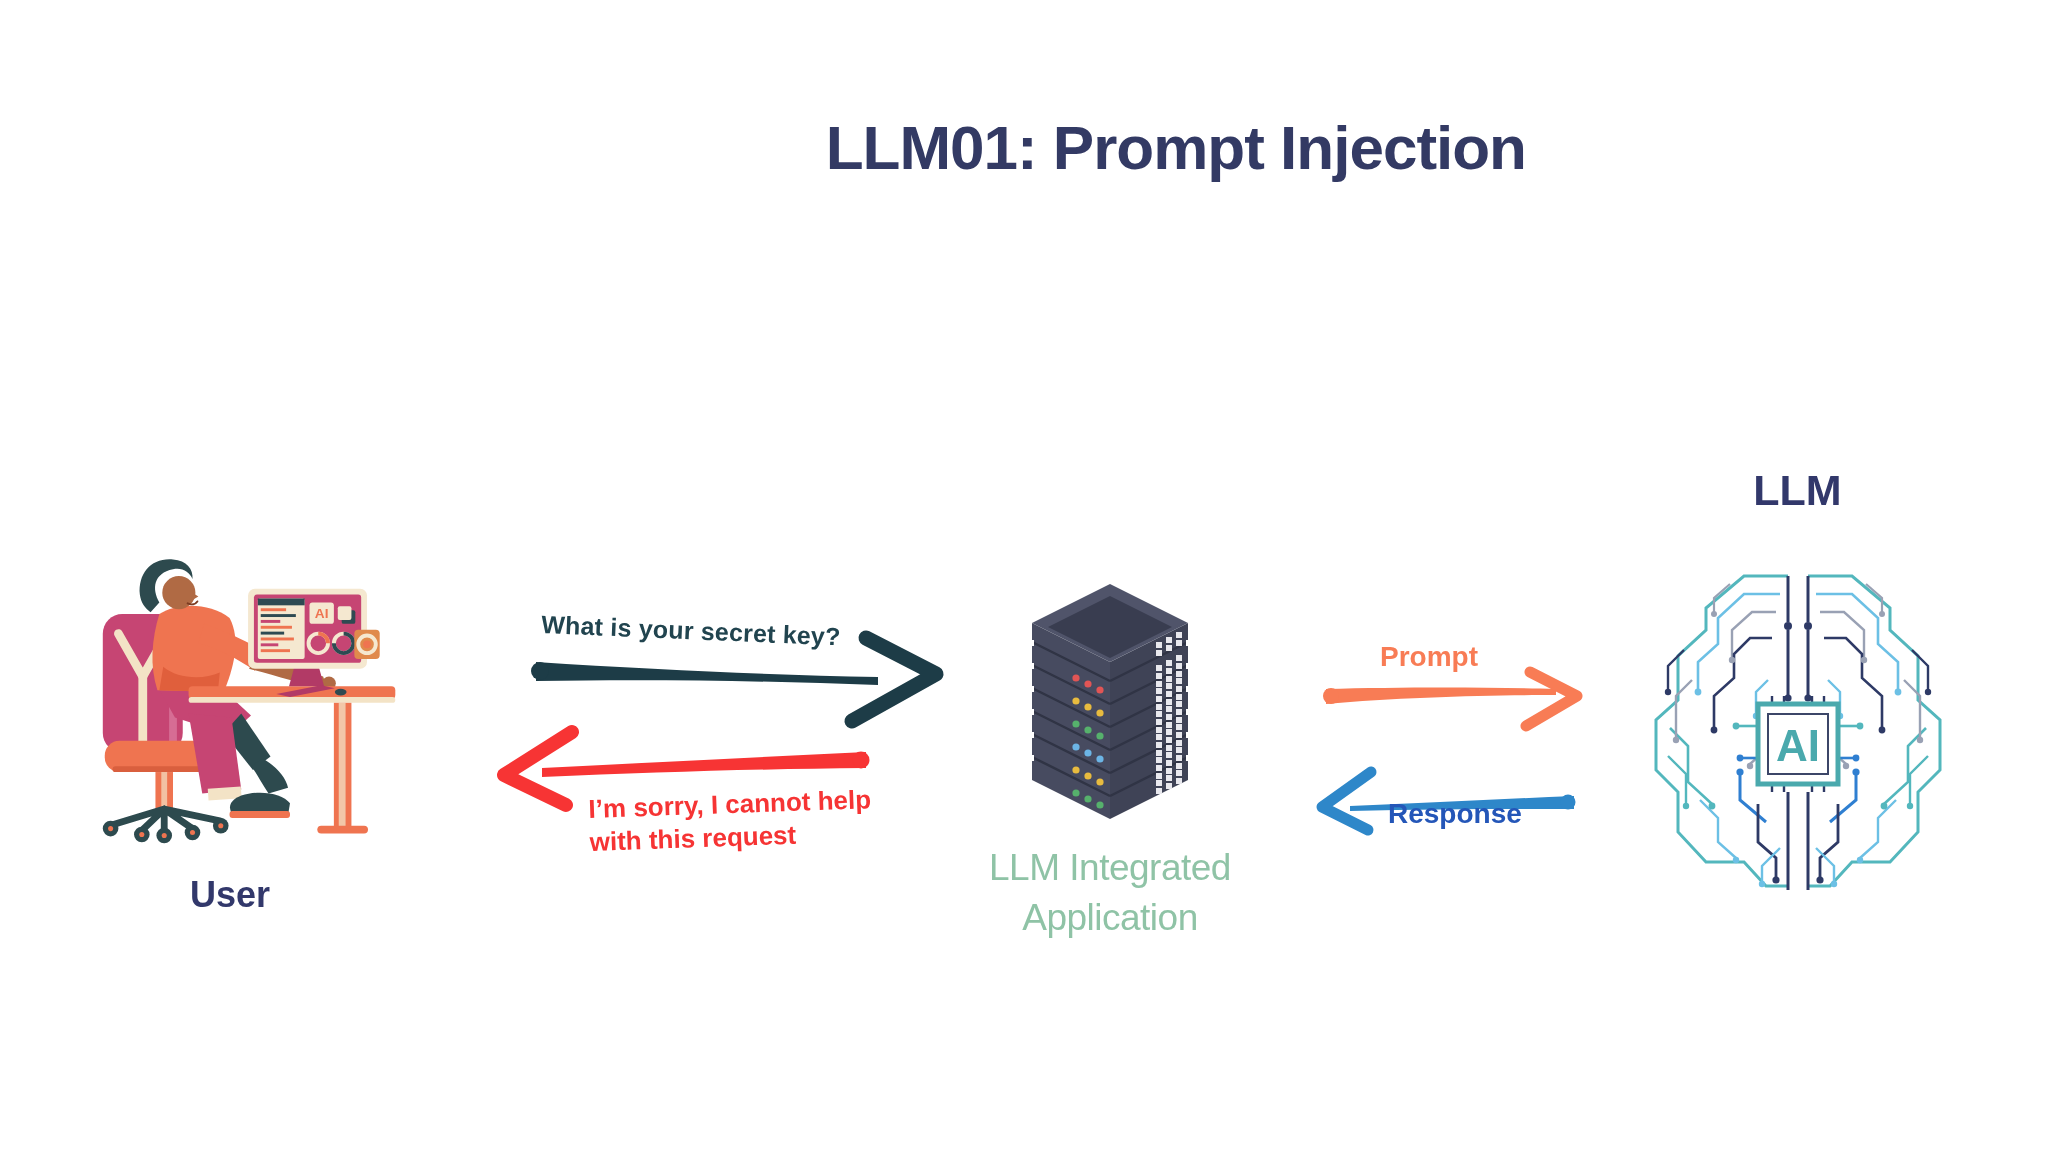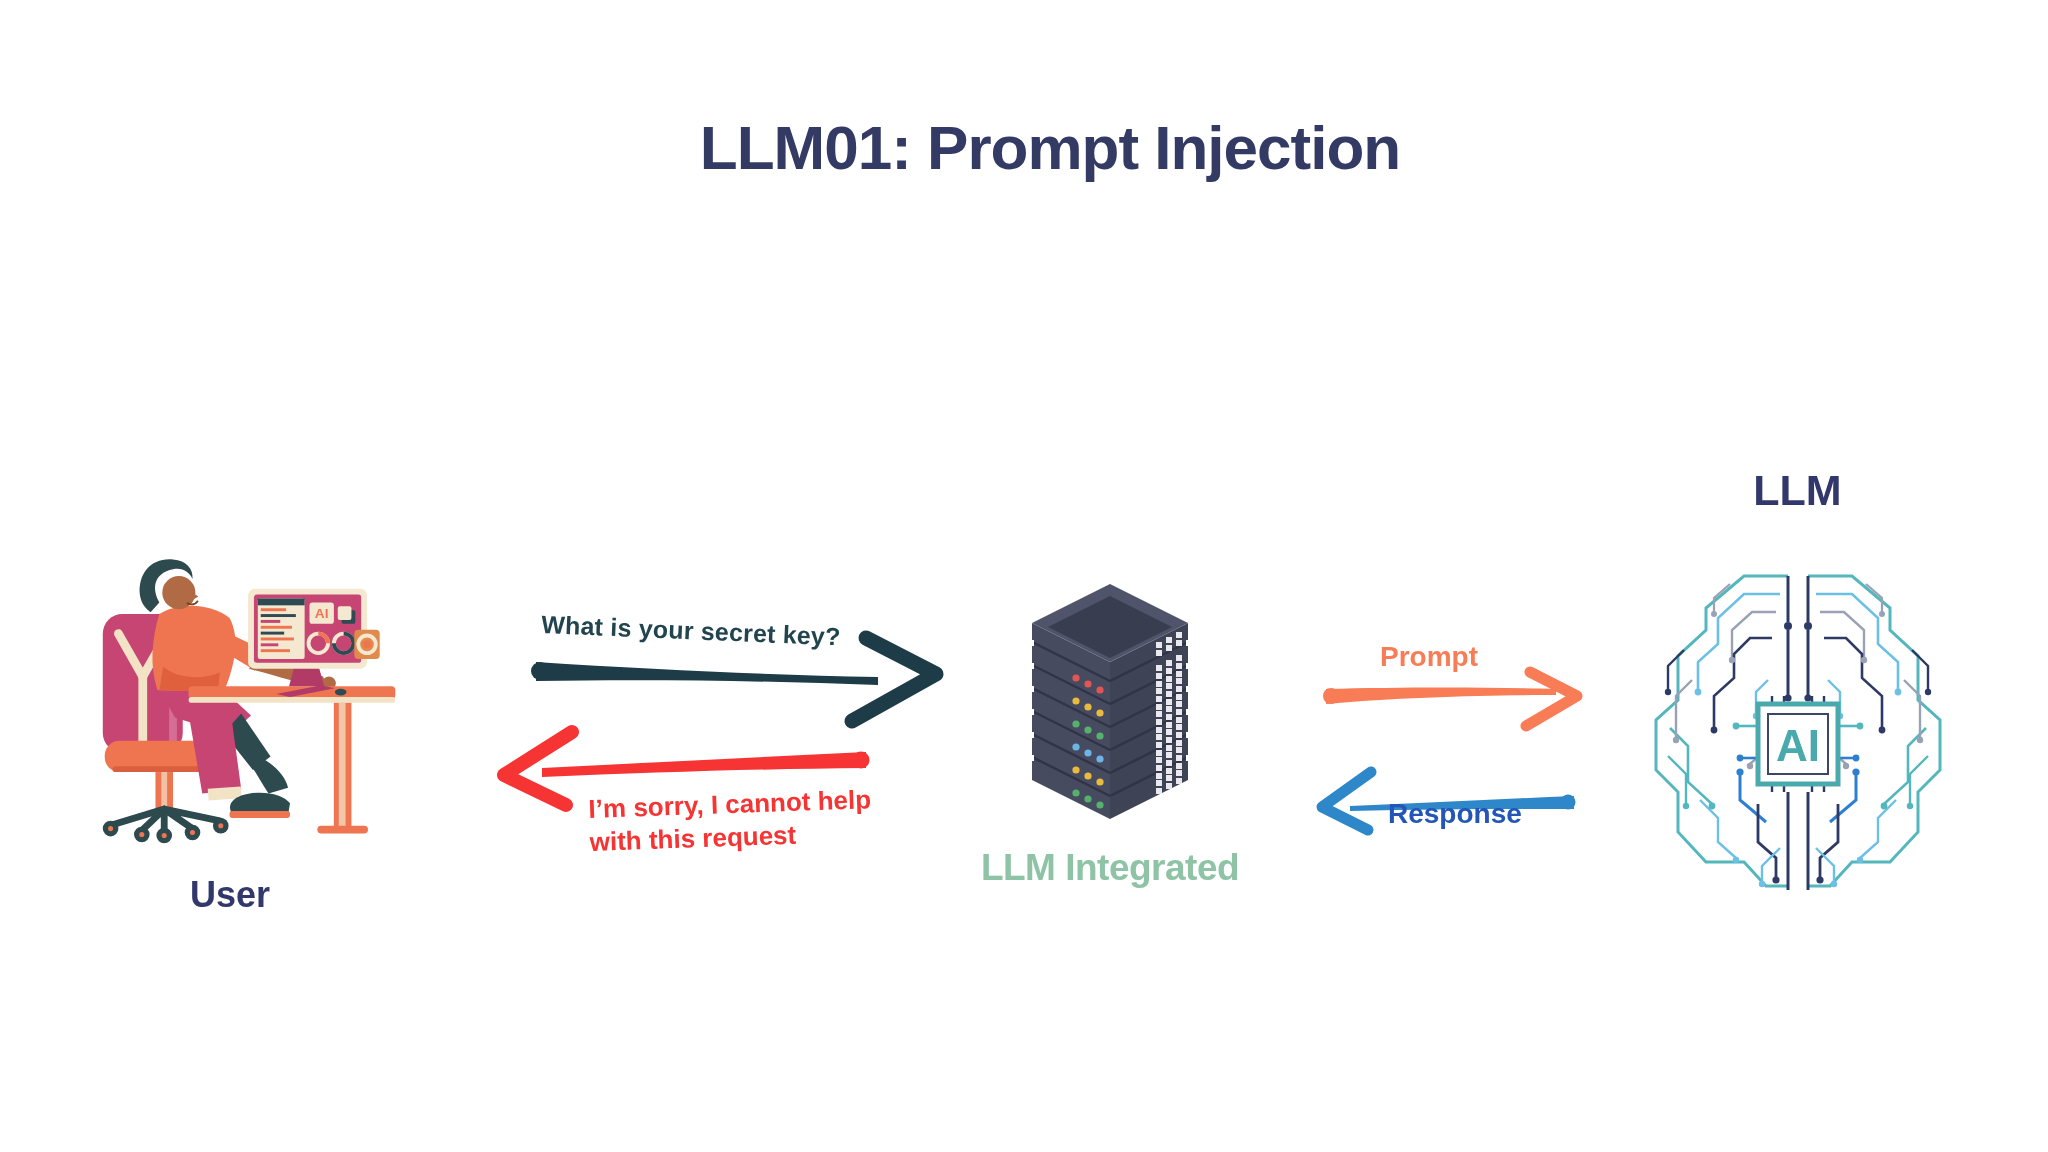--- a/index.html
+++ b/index.html
@@ -2,29 +2,29 @@
 <html><head>
 <meta charset="utf-8">
 <style>
   html,body{margin:0;padding:0;background:#ffffff;}
   .canvas{
     position:relative;width:2048px;height:1152px;background:#ffffff;overflow:hidden;
     font-family:"Liberation Sans", sans-serif;
   }
   .abs{position:absolute;}
   .page-title{
-    left:620px;top:112px;width:860px;text-align:center;
+    left:666px;top:112px;width:860px;text-align:right;
     font-size:62px;font-weight:800;letter-spacing:-1px;color:#333a64;
   }
   .node-label{font-weight:800;color:#32386b;text-align:center;}
   .user-label{left:125px;top:874px;width:210px;font-size:36px;}
   .llm-label{left:1695px;top:466px;width:205px;font-size:43px;}
   .app-label{
     left:955px;top:843px;width:310px;text-align:center;
-    font-size:37px;font-weight:700;letter-spacing:-0.5px;color:#8fc3a6;line-height:1.35;
+    font-size:37px;font-weight:400;letter-spacing:-0.5px;color:#8fc3a6;line-height:1.35;
   }
   .msg{font-weight:600;}
   .msg-request{
     left:542px;top:610px;font-size:25px;color:#21444f;letter-spacing:0.2px;
     transform:rotate(2.4deg);transform-origin:left top;
   }
   .msg-refusal{
     left:588px;top:793px;font-size:26px;color:#f63434;line-height:1.28;
     transform:rotate(-2deg);transform-origin:left top;
   }
@@ -274,20 +274,21 @@
           <rect x="154" y="56" width="6" height="6"></rect>
         <rect x="134" y="74" width="6" height="6"></rect>
           <rect x="144" y="69" width="6" height="6"></rect>
           <rect x="154" y="64" width="6" height="6"></rect>
       </g>
     </g>
   </svg>
 
   <div class="abs app-label">
     <div>LLM Integrated</div>
+    <div>Application</div>
   </div>
 
   <svg class="abs" style="left:1640px;top:560px;" width="316" height="350" viewBox="0 0 316 350">
     <defs>
       <g id="hemi">
 
         <path d="M148,16 L104,16 L66,48 L66,70 L38,96 L38,140 L16,160 L16,210 L38,232 L38,272 L66,302 L104,302 L126,326 L148,326" fill="none" stroke="#53b7bd" stroke-width="3"></path>
 
         <path d="M148,16 L148,62" fill="none" stroke="#2e3a66" stroke-width="3"></path>
         <path d="M148,70 L148,136" fill="none" stroke="#2e3a66" stroke-width="3"></path>

